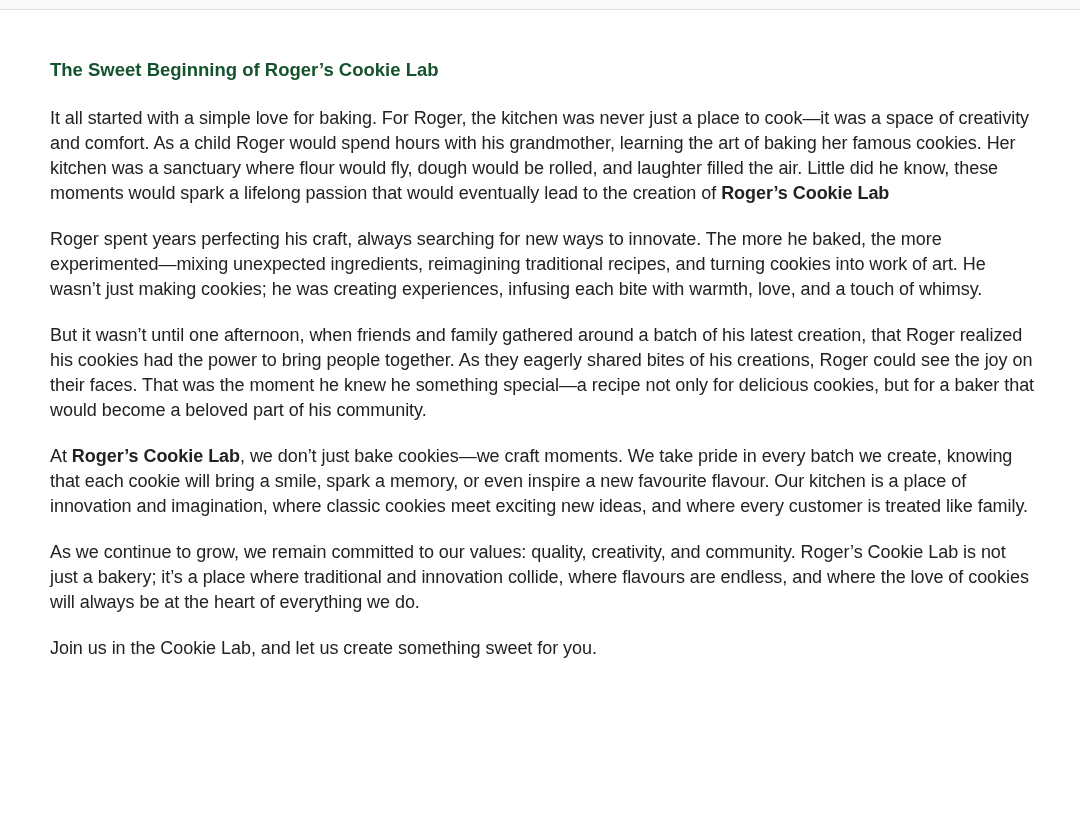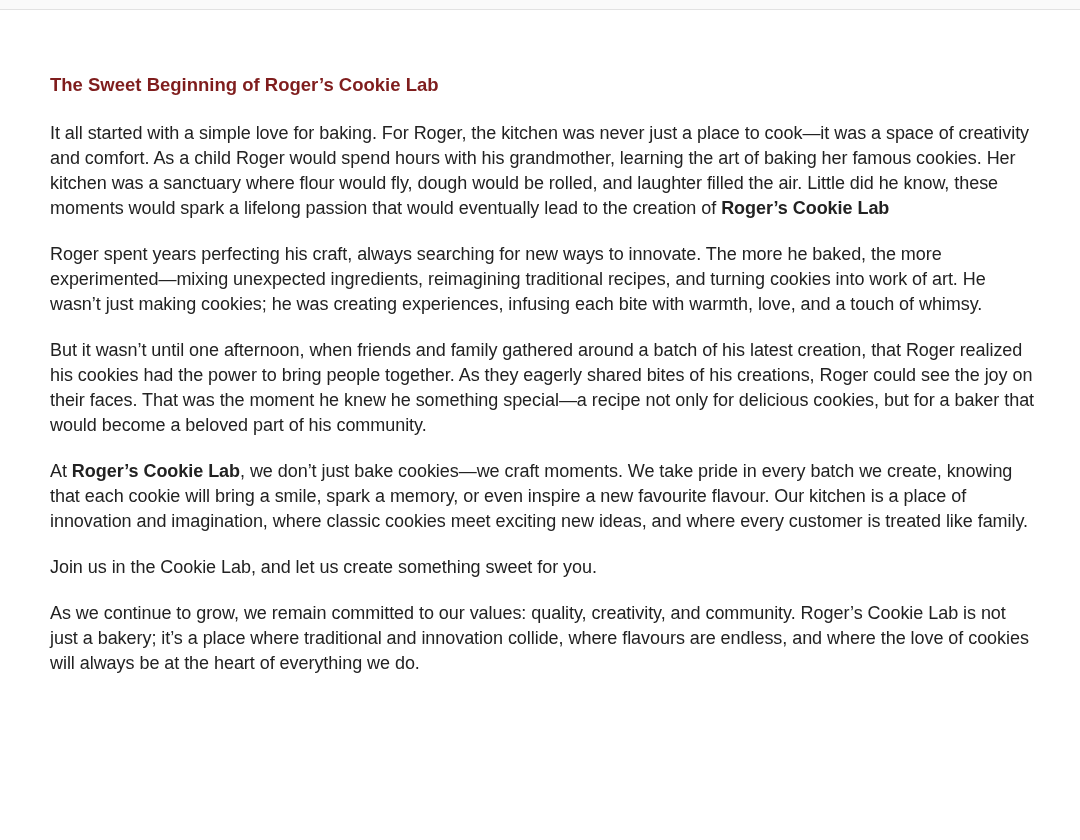--- a/index.html
+++ b/index.html
@@ -26,22 +26,22 @@
     .content {
       position: absolute;
       left: 50px;
       top: 56px;
       width: 985px;
     }
     .title {
       font-size: 18.5px;
       font-weight: bold;
       line-height: 25px;
-      margin: 16px 0 24px 0;
-      color: #7f1d1d;
+      margin: 1px 0 24px 0;
+      color: #14532d;
     }
     .para {
       font-size: 18px;
       line-height: 25px;
       margin: 0 0 21px 0;
       letter-spacing: -0.05px;
     }
     .para b {
       font-weight: bold;
     }
@@ -56,16 +56,16 @@
 
   <p class="para"><span>It all started with a simple love for baking. For Roger, the kitchen was never just a place to cook—it was a space of creativity and comfort. As a child Roger would spend hours with his grandmother, learning the art of baking her famous cookies.  Her kitchen was a sanctuary where flour would fly, dough would be rolled, and laughter filled the air. Little did he know, these moments would spark a lifelong passion that would eventually lead to the creation of </span><b>Roger’s Cookie Lab</b><span></span></p>
 
   <p class="para">Roger spent years perfecting his craft, always searching for new ways to innovate. The more he baked, the more experimented—mixing unexpected ingredients, reimagining traditional recipes, and turning cookies into work of art. He wasn’t just making cookies; he was creating experiences, infusing each bite with warmth, love, and a touch of whimsy.</p>
 
   <p class="para">But it wasn’t until one afternoon, when friends and family gathered around a batch of his latest creation, that Roger realized his cookies had the power to bring people together.  As they eagerly shared bites of his creations, Roger could see the joy on their faces. That was the moment he knew he something special—a recipe not only for delicious cookies, but for a baker that would become a beloved part of his community.</p>
 
 
   <p class="para"><span>At </span><b>Roger’s Cookie Lab</b><span>, we don’t just bake cookies—we craft moments. We take pride in every batch we create, knowing that each cookie will bring a smile, spark a memory, or even inspire a new favourite flavour. Our kitchen is a place of innovation and imagination, where classic cookies meet exciting new ideas, and where every customer is treated like family.</span></p>
 
+  <p class="para">As we continue to grow, we remain committed to our values: quality, creativity, and community. Roger’s Cookie Lab is not just a bakery; it’s a place where traditional and innovation collide, where flavours are endless, and where the love of cookies will always be at the heart of everything we do.</p>
+
   <p class="para">Join us in the Cookie Lab, and let us create something sweet for you.</p>
-
-  <p class="para">As we continue to grow, we remain committed to our values: quality, creativity, and community. Roger’s Cookie Lab is not just a bakery; it’s a place where traditional and innovation collide, where flavours are endless, and where the love of cookies will always be at the heart of everything we do.</p>
 </div>
 
 </body></html>

